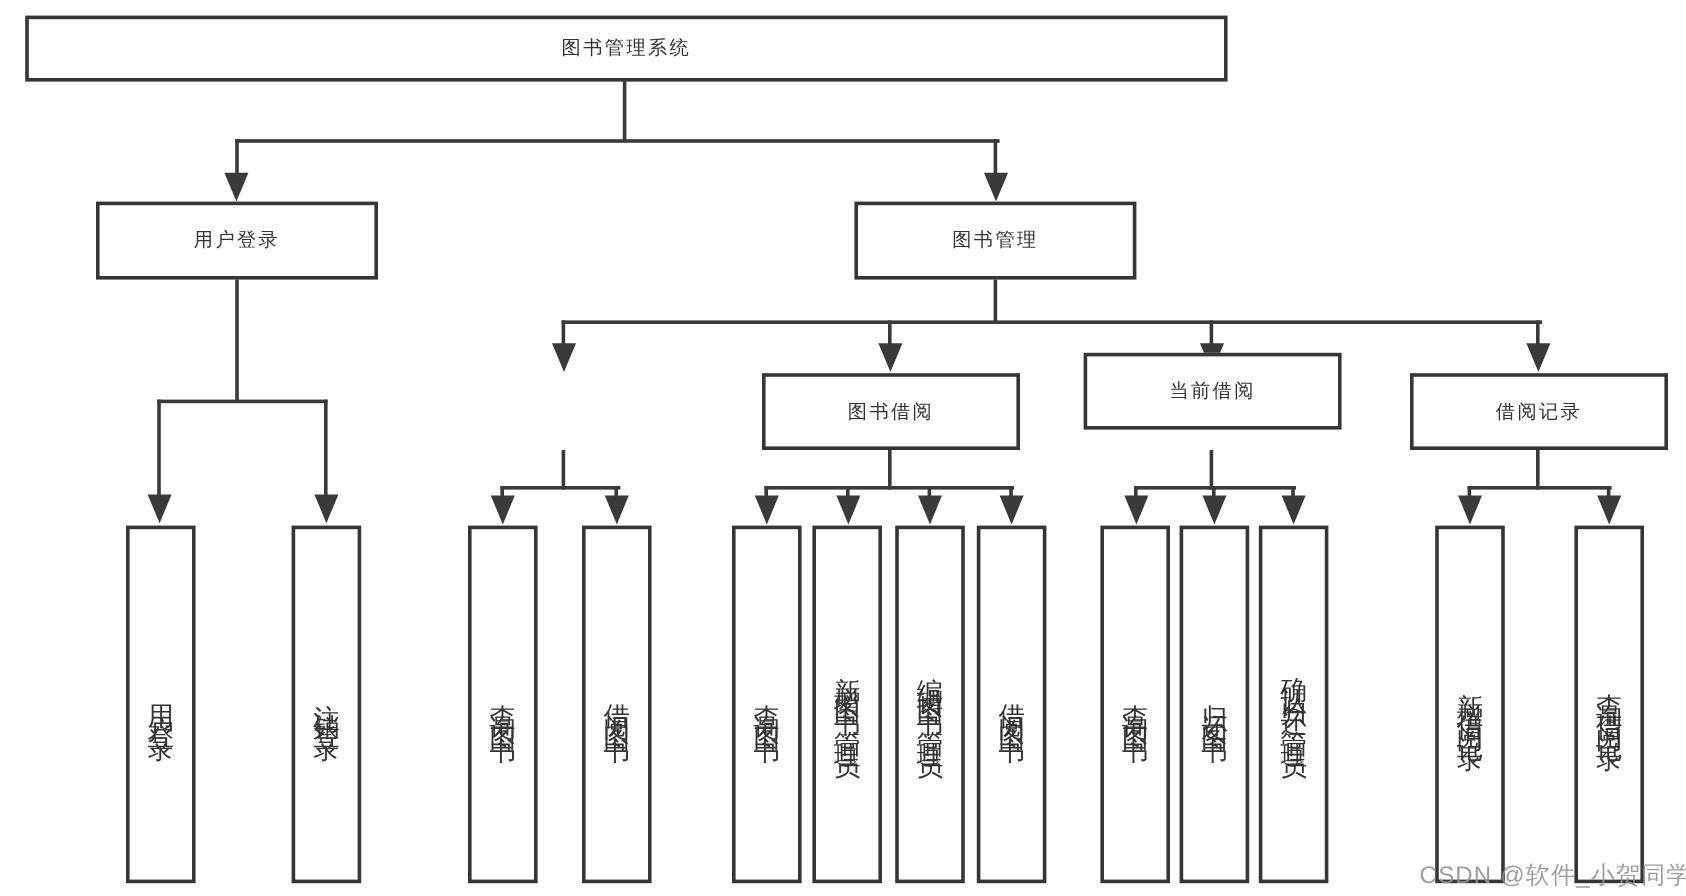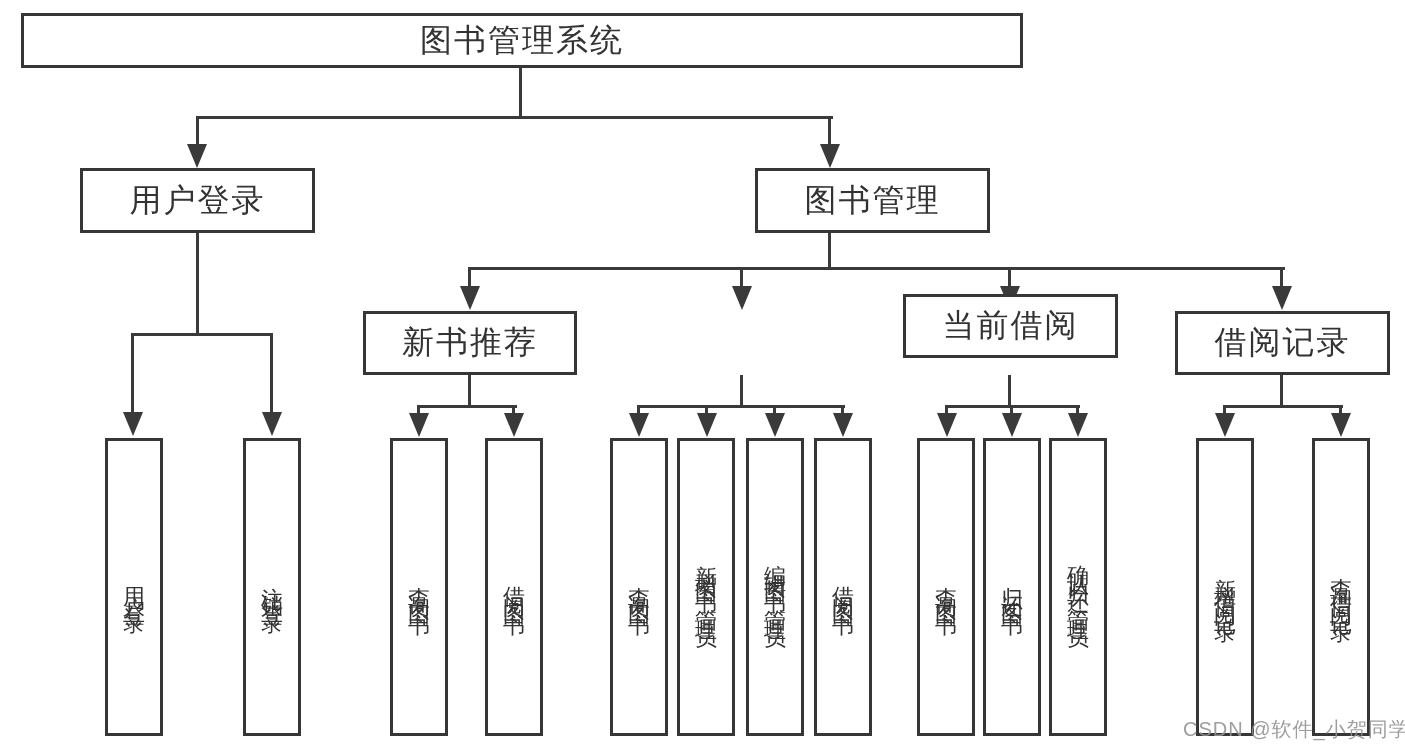--- a/index.html
+++ b/index.html
@@ -19,21 +19,21 @@
     position: absolute;
     background: #ffffff;
     border: 3px solid #363636;
     box-sizing: border-box;
     display: flex;
     align-items: center;
     justify-content: center;
     color: #333333;
   }
   .box.h {
-    font-size: 32px;
+    font-size: 16px;
     letter-spacing: 2px;
     white-space: nowrap;
     font-family: Liberation Mono, monospace;
   }
   .box.v {
     writing-mode: vertical-rl;
     text-orientation: upright;
     font-size: 22px;
     letter-spacing: 9px;
     line-height: 1;
@@ -69,41 +69,41 @@
   <div class="box h" style="left:21px; top:13px; width:1002px; height:55px;">图书管理系统</div>
 
   <div class="line" style="left:519px; top:67px; width:3px; height:51px;"></div>
   <div class="line" style="left:196px; top:116px; width:637px; height:3px;"></div>
   <div class="line" style="left:196px; top:116px; width:3px; height:32px;"></div>
   <div class="arrow" style="left:187px; top:144px;"></div>
   <div class="line" style="left:828px; top:116px; width:3px; height:32px;"></div>
   <div class="arrow" style="left:820px; top:144px;"></div>
 
   <div class="box h" style="left:80px; top:168px; width:235px; height:65px;">用户登录</div>
-  <div class="box h" style="left:712px; top:168px; width:235px; height:65px;margin-left:43px;">图书管理</div>
+  <div class="box h" style="left:712px; top:168px; width:235px; height:65px;">图书管理</div>
 
   <div class="line" style="left:196px; top:233px; width:3px; height:102px;"></div>
   <div class="line" style="left:131px; top:333px; width:142px; height:3px;"></div>
   <div class="line" style="left:131px; top:333px; width:3px; height:81px;"></div>
   <div class="arrow" style="left:123px; top:412px;"></div>
   <div class="line" style="left:270px; top:333px; width:3px; height:81px;"></div>
   <div class="arrow" style="left:262px; top:412px;"></div>
 
   <div class="line" style="left:828px; top:233px; width:3px; height:37px;"></div>
   <div class="line" style="left:468px; top:267px; width:817px; height:3px;"></div>
   <div class="line" style="left:468px; top:267px; width:3px; height:22px;"></div>
   <div class="arrow" style="left:460px; top:286px;"></div>
   <div class="line" style="left:740px; top:267px; width:3px; height:22px;"></div>
   <div class="arrow" style="left:732px; top:286px;"></div>
   <div class="line" style="left:1008px; top:267px; width:3px; height:22px;"></div>
   <div class="arrow" style="left:1000px; top:286px;"></div>
   <div class="line" style="left:1280px; top:267px; width:3px; height:22px;"></div>
   <div class="arrow" style="left:1272px; top:286px;"></div>
 
-  <div class="box h" style="left:363px; top:311px; width:214px; height:64px;">新书推荐</div>
+  <div class="box h" style="left:635px; top:311px; width:215px; height:64px;">图书借阅</div>
   <div class="box h" style="left:903px; top:294px; width:215px; height:64px;">当前借阅</div>
   <div class="box h" style="left:1175px; top:311px; width:215px; height:64px;">借阅记录</div>
 
   <div class="line" style="left:468px; top:375px; width:3px; height:33px;"></div>
   <div class="line" style="left:417px; top:405px; width:100px; height:3px;"></div>
   <div class="line" style="left:417px; top:405px; width:3px; height:12px;"></div>
   <div class="arrow" style="left:409px; top:413px;"></div>
   <div class="line" style="left:512px; top:405px; width:3px; height:12px;"></div>
   <div class="arrow" style="left:504px; top:413px;"></div>
 

